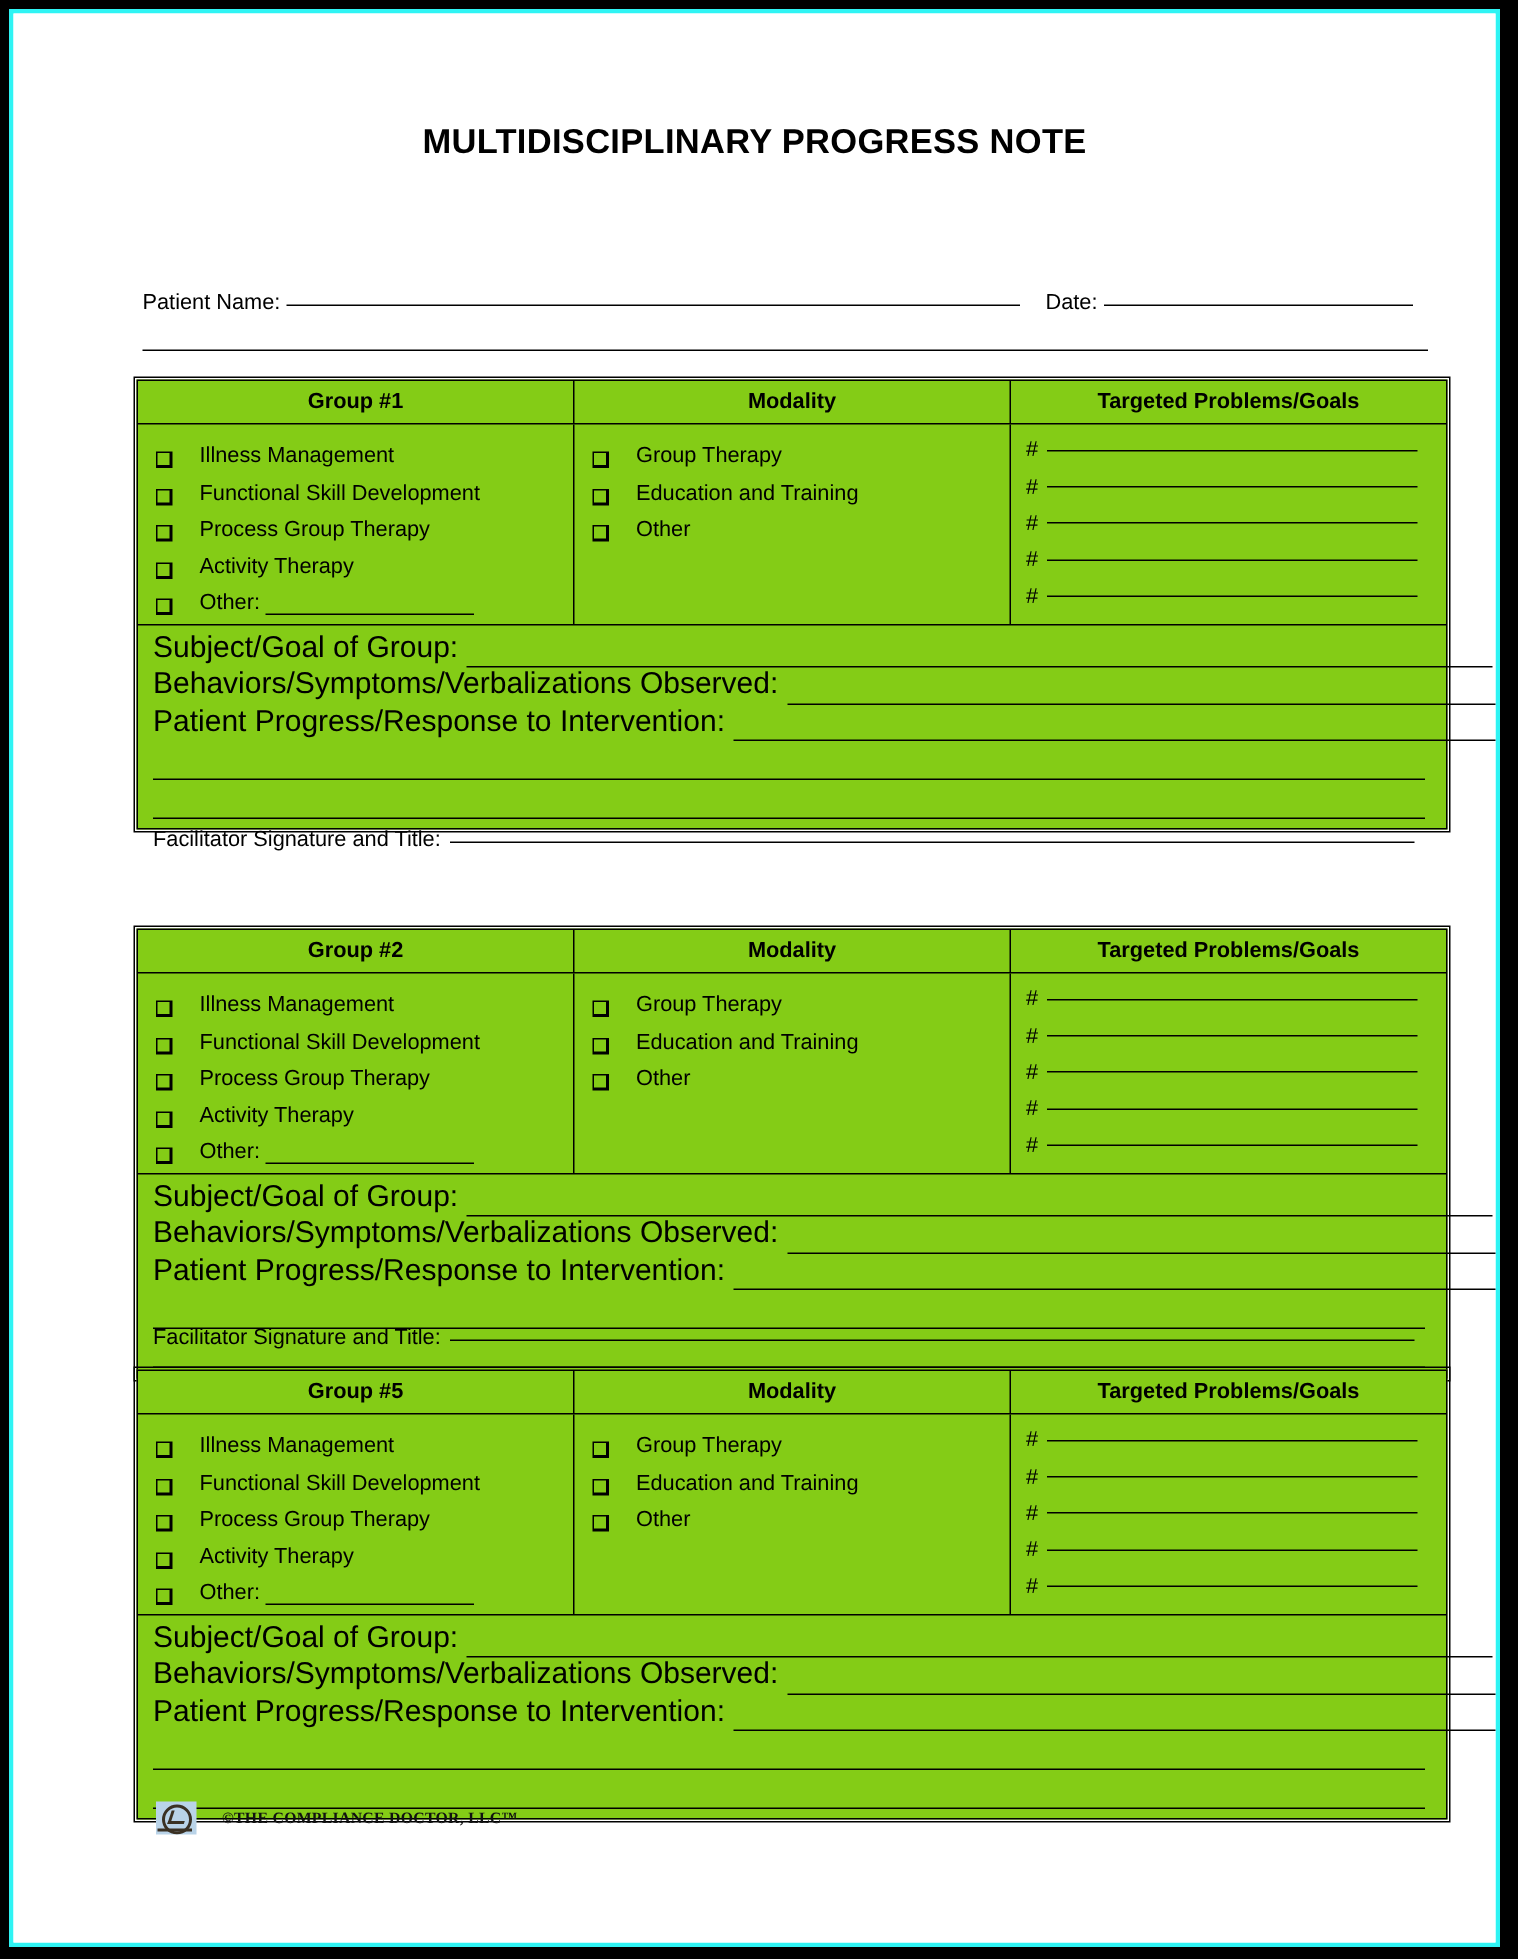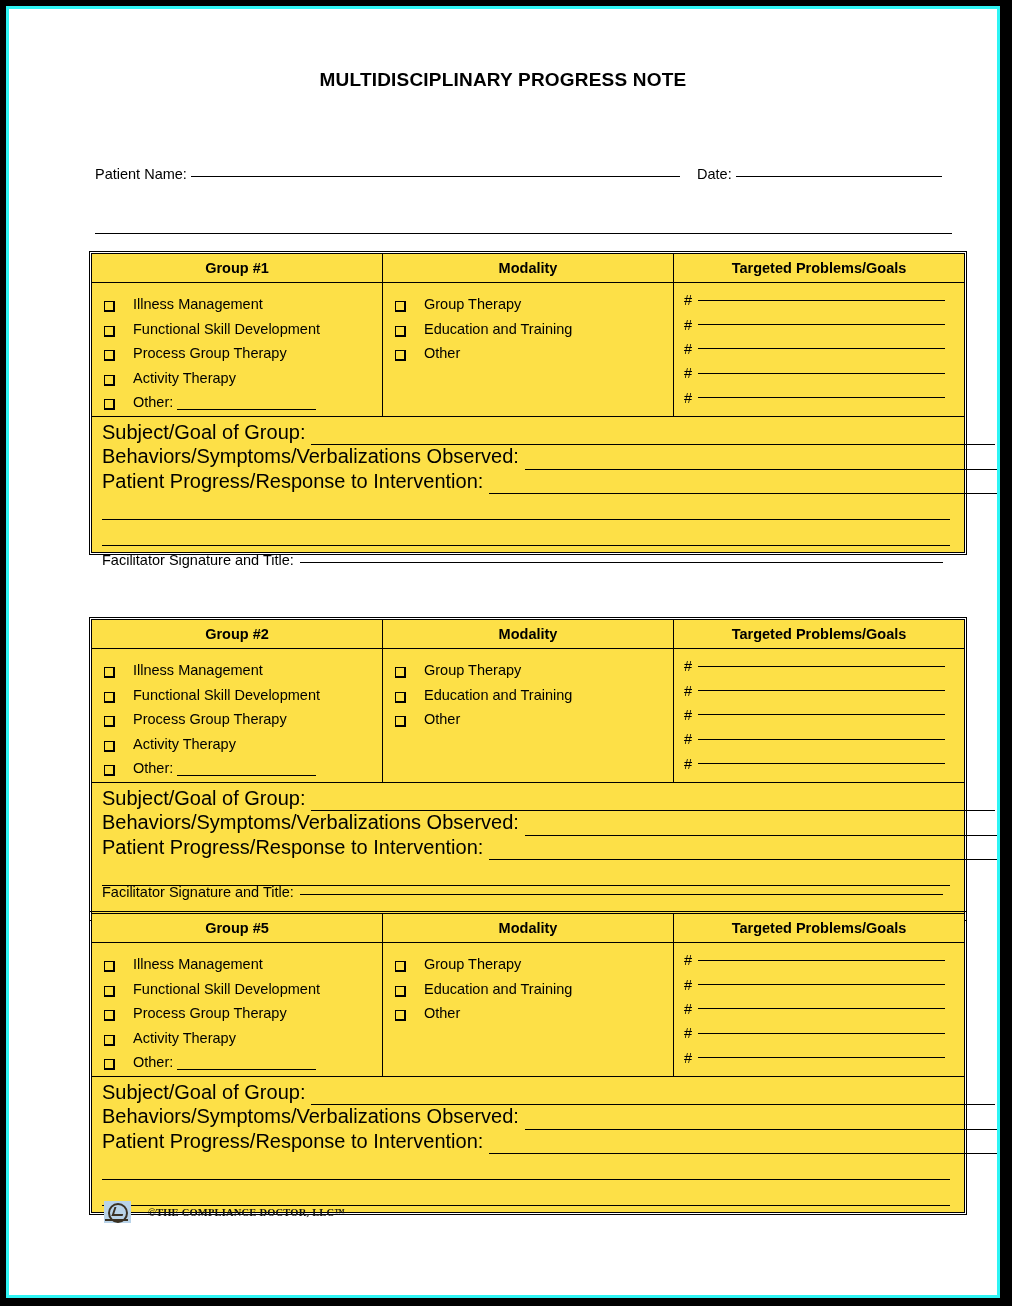--- a/index.html
+++ b/index.html
@@ -34,34 +34,35 @@
     bottom: 0;
     background: #ffffff;
     overflow: hidden;
   }
 
   
   .doc-title {
     position: absolute;
     left: 0;
     right: 0;
-    top: 60px;
+    top: 72px;
     text-align: center;
-    font-size: 19px;
+    font-size: 23px;
     font-weight: bold;
     letter-spacing: 0.2px;
     color: #000;
   }
 
   
   .hdr {
     position: absolute;
     font-size: 14.5px;
     color: #000;
     white-space: nowrap;
+    margin-top: 28px;
   }
   .hdr-patient { left: 86px; top: 157px; }
   .hdr-date    { left: 688px; top: 157px; text-align: center; }
   .hdr-plan    { left: 86px; top: 188px; }
 
   .rule {
     display: inline-block;
     border-bottom: 1.6px solid #000;
     vertical-align: 2px;
   }
@@ -88,21 +89,21 @@
 
   
   .group-block {
     position: absolute;
     left: 82px;
     width: 874px;
     box-sizing: border-box;
     border: 1.6px solid #000;
     outline: 1.6px solid #000;
     outline-offset: 1.6px;
-    background: #fde047;
+    background: #84cc16;
   }
 
   .grid-head {
     display: flex;
     border-bottom: 1.6px solid #000;
   }
   .grid-body {
     display: flex;
     border-bottom: 1.6px solid #000;
   }

